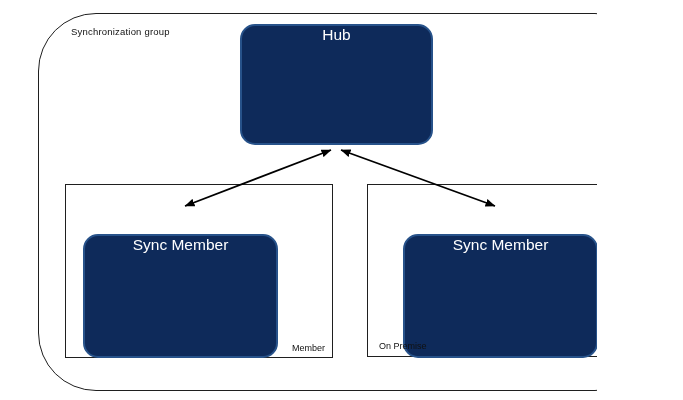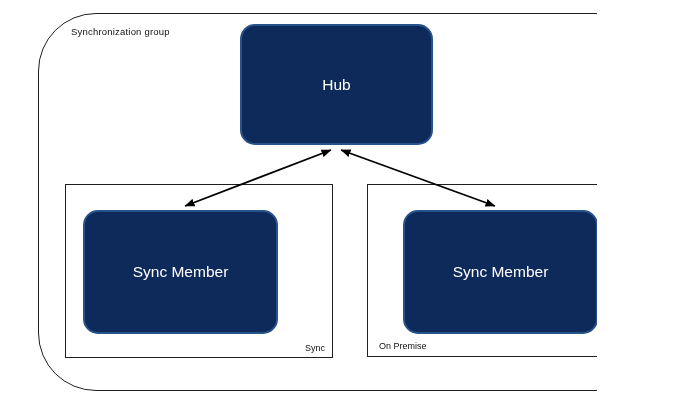--- a/index.html
+++ b/index.html
@@ -34,21 +34,21 @@
     color: #111111;
     letter-spacing: 0.2px;
   }
   .node {
     position: absolute;
     background: var(--node-fill, #0e2a5a);
     border: 2px solid var(--node-border, #27528a);
     border-radius: 15px;
     box-sizing: border-box;
     display: flex;
-    align-items: center;
+    align-items: flex-start;
     justify-content: center;
     color: #ffffff;
     font-size: 15.5px;
   }
   .hub-node {
     left: 240px;
     top: 24px;
     width: 193px;
     height: 121px;
   }
@@ -66,20 +66,21 @@
   }
   .container-onprem {
     left: 367px;
     top: 184px;
     width: 266px;
     height: 173px;
   }
   .member-node {
     width: 195px;
     height: 124px;
+    margin-top: 24px;
   }
   .container-azure .member-node {
     position: absolute;
     left: 17px;
     top: 25px;
   }
   .container-onprem .member-node {
     position: absolute;
     left: 35px;
     top: 25px;
@@ -118,21 +119,21 @@
   <span class="sync-group-label">Synchronization group</span>
 
   <div class="node hub-node">
     <span>Hub</span>
   </div>
 
   <div class="member-container container-azure">
     <div class="node member-node">
       <span>Sync Member</span>
     </div>
-    <span class="env-label env-label-azure">Sync</span>
+    <span class="env-label env-label-azure">Member</span>
   </div>
 
   <div class="member-container container-onprem">
     <div class="node member-node">
       <span>Sync Member</span>
     </div>
     <span class="env-label env-label-onprem">On Premise</span>
   </div>
 
   <svg class="connector-layer" viewBox="0 0 683 400" xmlns="http://www.w3.org/2000/svg">

